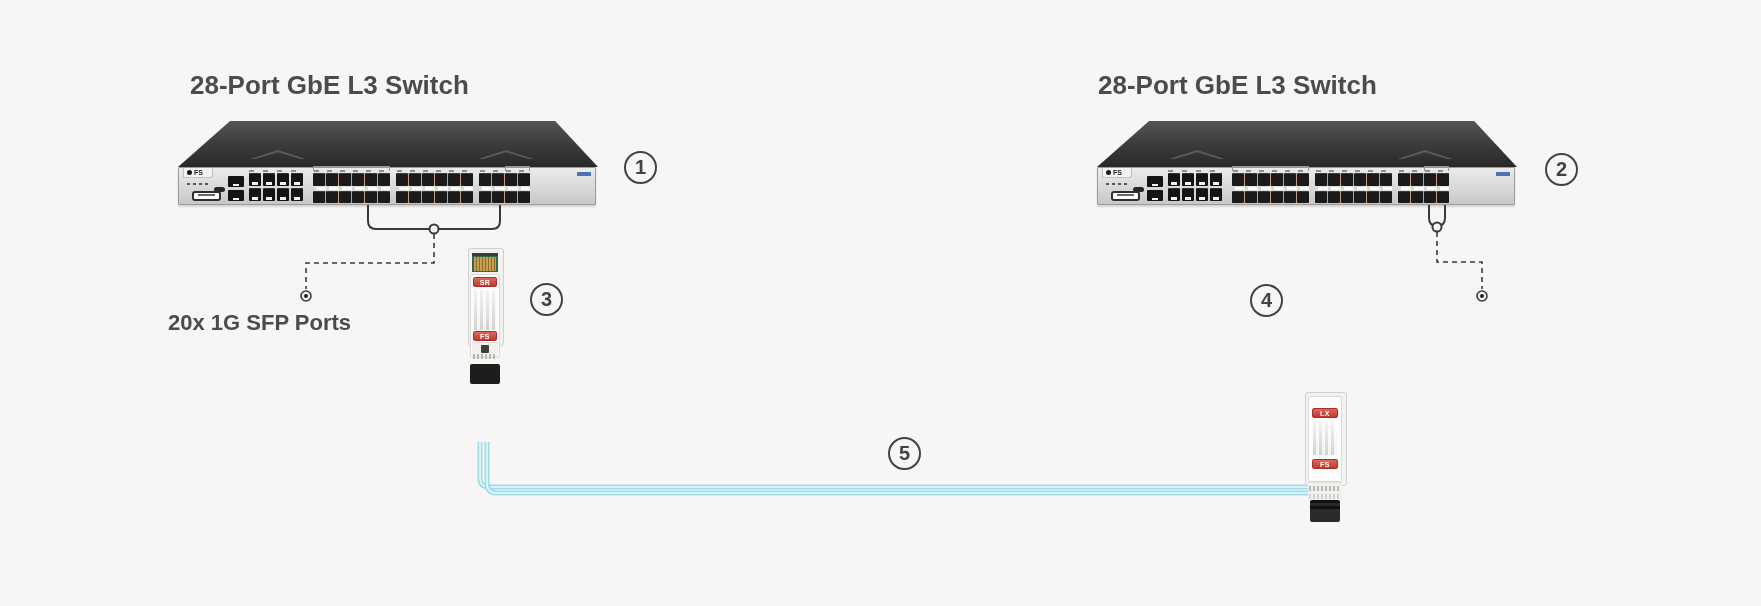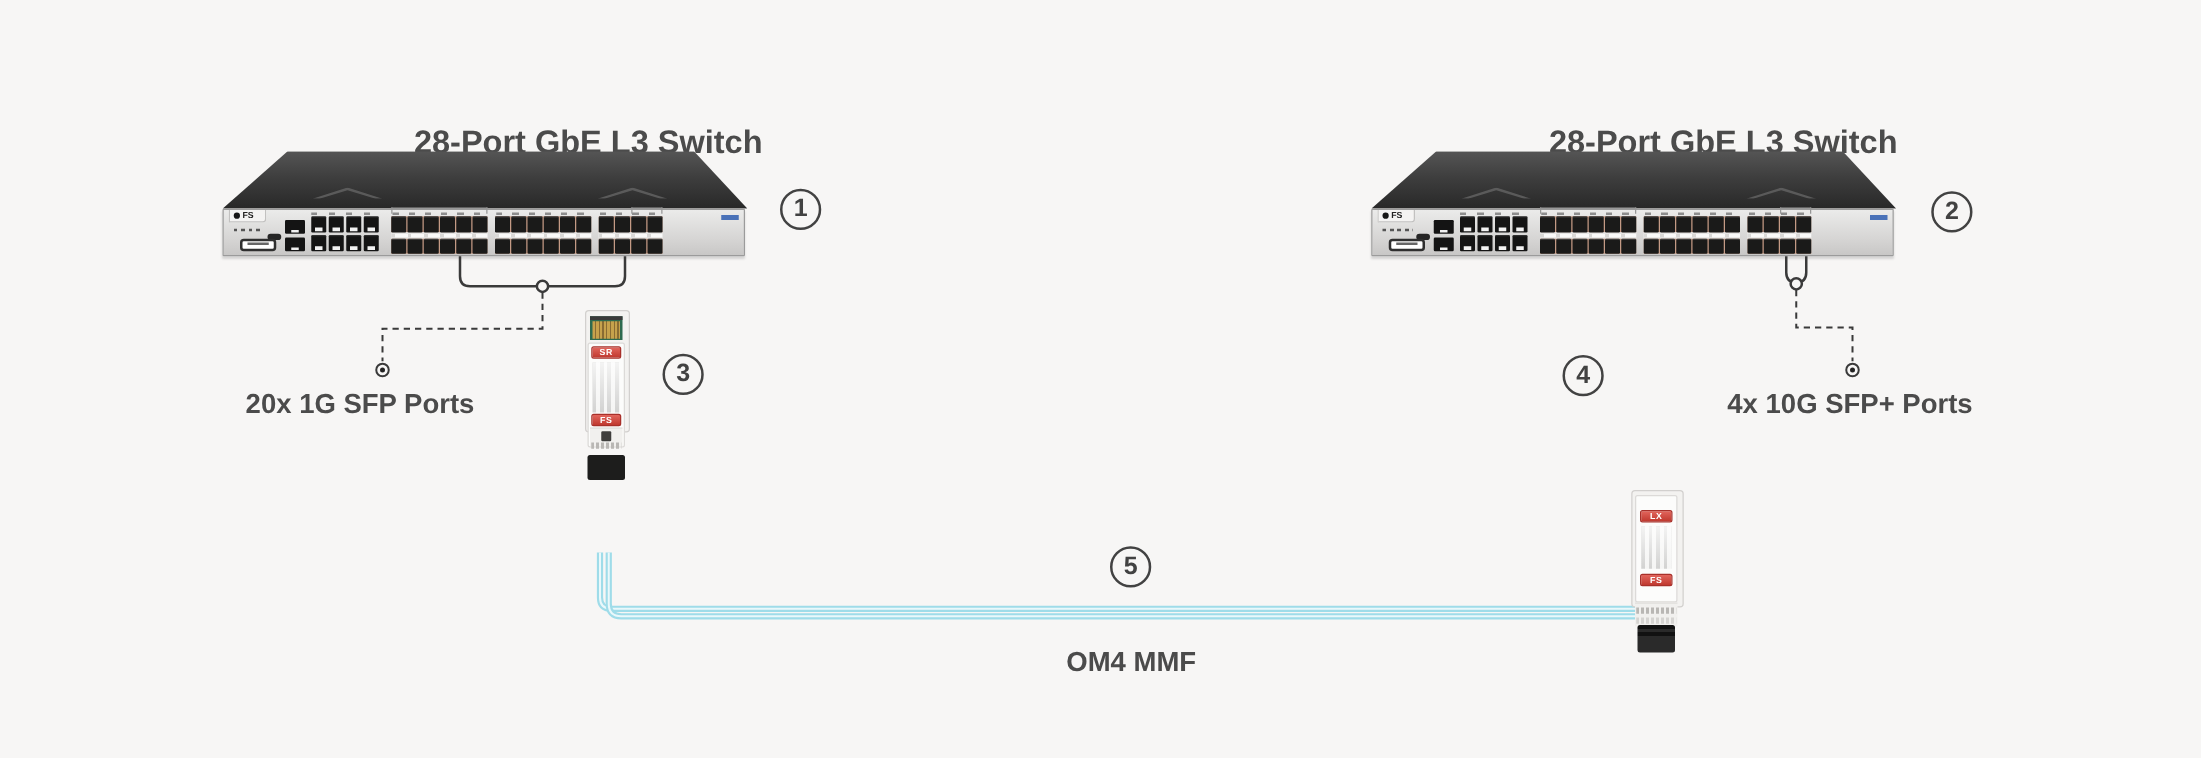--- a/index.html
+++ b/index.html
@@ -1,21 +1,21 @@
 <!DOCTYPE html>
 <html><head>
 <meta charset="utf-8">
 <style>
   html,body{margin:0;padding:0;}
   body{font-family:"Liberation Sans",sans-serif;background:#f7f6f5;}
   #canvas{position:relative;width:1761px;height:606px;background:#f7f6f5;overflow:hidden;}
 
   
-  .switch-title{position:absolute;top:70px;width:420px;text-align:right;
-    font-size:26px;font-weight:700;color:#4b4b4b;margin-top:28px;}
+  .switch-title{position:absolute;top:70px;width:420px;text-align:left;
+    font-size:26px;font-weight:700;color:#4b4b4b;}
   .diag-label{position:absolute;font-size:22px;font-weight:700;color:#4b4b4b;line-height:27px;}
   .callout{position:absolute;width:33px;height:33px;box-sizing:border-box;
     border:2.5px solid #424242;border-radius:50%;display:flex;align-items:center;
     justify-content:center;font-size:20px;font-weight:600;color:#424242;background:transparent;}
 
   
   .switch{position:absolute;width:420px;height:86px;}
   .s-top{position:absolute;top:0;left:0;width:420px;height:46px;
     background:linear-gradient(180deg,#555 0%,#3e3e3e 45%,#282828 100%);
     clip-path:polygon(12.4% 0,89.8% 0,100% 100%,0 100%);}
@@ -317,19 +317,17 @@
     </div>
     <div class="boot ribbed" style="left:7px;top:108px;width:30px;height:22px"></div>
   </div>
 
   <div class="callout" style="left:624px;top:151px">1</div>
   <div class="callout" style="left:1545px;top:153px">2</div>
   <div class="callout" style="left:530px;top:283px">3</div>
   <div class="callout" style="left:1250px;top:284px">4</div>
   <div class="callout" style="left:888px;top:437px">5</div>
 
-  <div class="diag-label" style="left:168px;top:309px;width:240px;text-align:center">20x 1G SFP Ports</div>
-  <div class="diag-label" style="left:1356px;top:309px;width:248px;text-align:center">4x 10G SFP+ Ports</div>
+  <div class="diag-label" style="left:168px;top:309px;width:240px;text-align:left">20x 1G SFP Ports</div>
   <div class="diag-label" style="left:523px;top:330px;width:270px;text-align:left">
   </div>
-  <div class="diag-label" style="left:805px;top:516px;width:200px;text-align:center">OM4 MMF</div>
 
 </div>
 
 </body></html>

